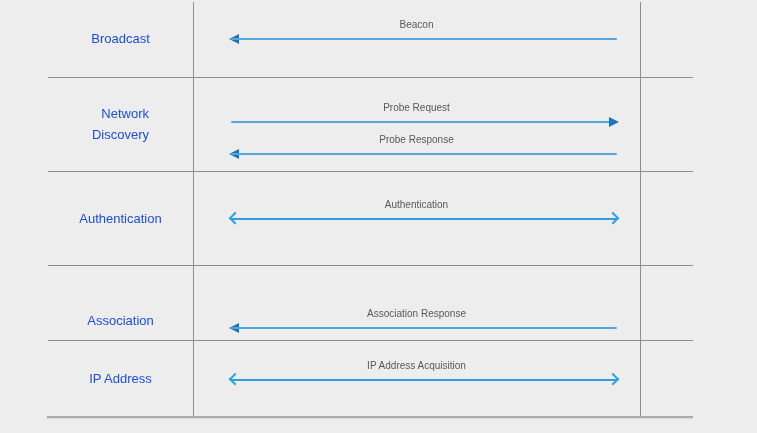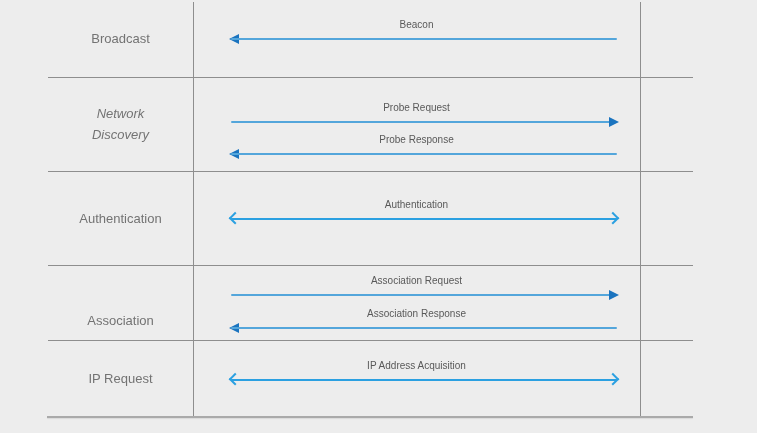--- a/index.html
+++ b/index.html
@@ -19,25 +19,25 @@
   .divider{position:absolute;left:48px;width:645px;height:1px;background:#8e8e8e;}
   .divider-1{top:77px;}
   .divider-2{top:171px;}
   .divider-3{top:265px;}
   .divider-4{top:340px;}
   .bottom-line{position:absolute;left:47px;width:646px;top:416px;height:2px;background:#aaaaaa;box-shadow:0 1px 1px rgba(0,0,0,0.08);}
   
   .phase-label{
     position:absolute;left:48px;width:145px;
     display:flex;align-items:center;justify-content:center;
-    text-align:center;font-size:13px;line-height:21px;
-    white-space:pre-line;color:#737373;
+    text-align:right;font-size:13px;line-height:21px;
+    white-space:pre-line;color:#1d4ed8;
   }
   .phase-1{top:0;height:77px;}
-  .phase-2{top:77px;height:94px;font-style:italic;}
+  .phase-2{top:77px;height:94px;}
   .phase-3{top:171px;height:94px;}
   .phase-4{top:283px;height:75px;}
   .phase-5{top:340px;height:77px;}
   
   .message{position:absolute;left:193px;width:447px;height:30px;}
   .message-label{height:16px;line-height:16px;text-align:center;font-size:10px;color:#595959;}
   .arrow{position:absolute;left:37px;right:22px;top:16px;height:13px;}
   .arrow .line{position:absolute;left:1px;right:1px;top:5px;height:2px;background:#54a6db;border-radius:1px;}
   .arrow[data-dir="both"] .line{background:#2ba0e1;}
   .head{display:none;position:absolute;}
@@ -84,21 +84,21 @@
   <div class="divider divider-2"></div>
   <div class="divider divider-3"></div>
   <div class="divider divider-4"></div>
   <div class="bottom-line"></div>
 
   <div class="phase-label phase-1">Broadcast</div>
   <div class="phase-label phase-2">Network
 Discovery</div>
   <div class="phase-label phase-3">Authentication</div>
   <div class="phase-label phase-4">Association</div>
-  <div class="phase-label phase-5">IP Request</div>
+  <div class="phase-label phase-5">IP Address</div>
 
   <div class="message msg-beacon">
     <div class="message-label">Beacon</div>
     <div class="arrow" data-dir="left">
       <span class="head head-l-filled"></span>
 
       <span class="line"></span>
 
     </div>
   </div>
@@ -127,29 +127,20 @@
     <div class="message-label">Authentication</div>
     <div class="arrow" data-dir="both">
 
       <span class="head head-l-chev"></span>
       <span class="line"></span>
 
       <span class="head head-r-chev"></span>
     </div>
   </div>
 
-  <div class="message msg-association-request">
-    <div class="message-label">Association Request</div>
-    <div class="arrow" data-dir="right">
-
-      <span class="line"></span>
-      <span class="head head-r-filled"></span>
-
-    </div>
-  </div>
 
   <div class="message msg-ip-acquisition">
     <div class="message-label">IP Address Acquisition</div>
     <div class="arrow" data-dir="both">
 
       <span class="head head-l-chev"></span>
       <span class="line"></span>
 
       <span class="head head-r-chev"></span>
     </div>

